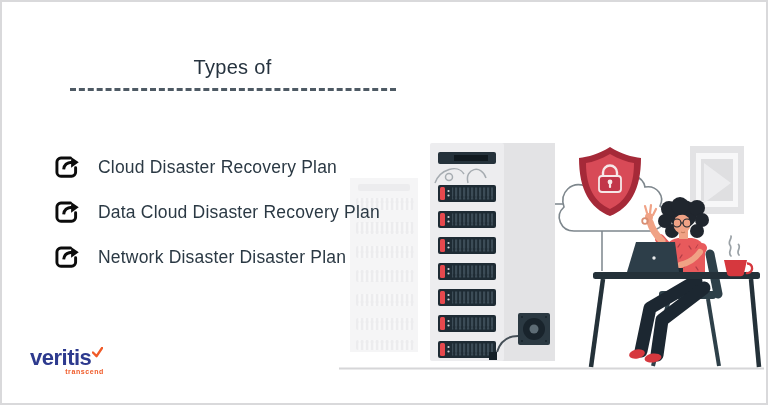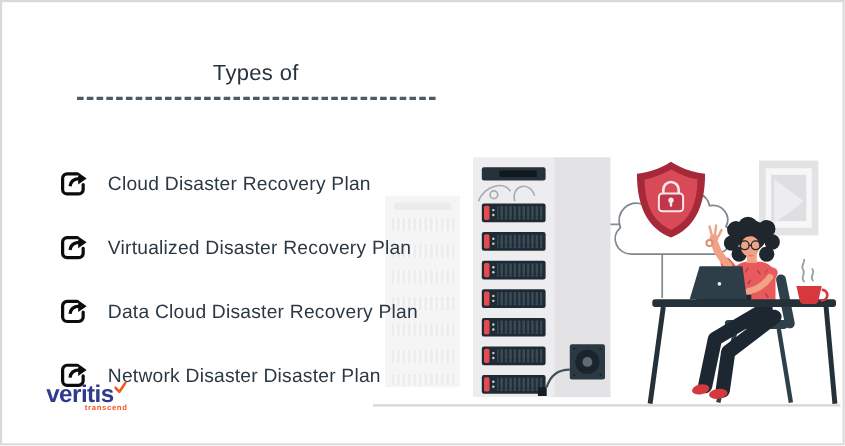--- a/index.html
+++ b/index.html
@@ -12,28 +12,28 @@
   .content { position:absolute; inset:0; z-index:2; }
   .illustration { position:absolute; left:0; top:0; z-index:1; pointer-events:none; }
 
   
   .title-block { position:absolute; left:58px; top:54px; width:345px; text-align:center; }
   .title-line1 { font-size:20px; font-weight:500; color:#26333f; letter-spacing:.3px; }
   .title-line2 { font-size:26px; font-weight:800; color:#1d2a36; margin-top:3px; letter-spacing:-.2px; }
   .title-divider { width:326px; margin:9px auto 0; border-top:3px dashed #4e5a64; }
 
   
-  .plan-list { position:absolute; left:52px; top:151px; list-style:none; display:flex; flex-direction:column; gap:30px; }
+  .plan-list { position:absolute; left:52px; top:151px; list-style:none; display:flex; flex-direction:column; gap:17px; }
   .plan-item { display:flex; align-items:center; gap:17px; height:28px; }
   .plan-icon { width:27px; height:25px; display:inline-flex; }
   .plan-icon svg { width:27px; height:25px; }
   .plan-label { font-size:17.5px; font-weight:500; color:#2b3944; letter-spacing:.2px; white-space:nowrap; }
 
   
-  .logo { position:absolute; left:40px; top:344px; width:86px; }
+  .logo { position:absolute; left:28px; top:344px; width:86px; }
   .logo-row { display:flex; align-items:flex-start; }
   .logo-word { font-size:22px; font-weight:800; color:#2d3a8e; letter-spacing:-.5px; line-height:1.1; }
   .logo-mark { width:11px; height:11px; margin-left:1px; margin-top:1px; }
   .logo-tagline { font-size:7px; font-weight:700; color:#f05a28; text-align:right; letter-spacing:.6px; margin-top:-2px; padding-right:12px; }
 </style>
 </head>
 <body>
 
 <div class="canvas">
 
@@ -254,30 +254,20 @@
     <ul class="plan-list">
       <li class="plan-item">
         <span class="plan-icon">
           <svg viewBox="0 0 24 22">
               <path d="M14.5 2.6 H6.2 a3.6 3.6 0 0 0 -3.6 3.6 V15.2 a3.6 3.6 0 0 0 3.6 3.6 h9.4 a3.6 3.6 0 0 0 3.6 -3.6 V11.2" fill="none" stroke="#0c0c0c" stroke-width="2.6" stroke-linecap="round"></path>
               <path d="M8.6 12.6 C 9 8.6 12 6.6 16 6.4" fill="none" stroke="#0c0c0c" stroke-width="2.6"></path>
               <polygon points="15.2,1.6 22,6.4 15.2,11.2" fill="#0c0c0c"></polygon>
             </svg>
         </span>
         <span class="plan-label">Cloud Disaster Recovery Plan</span>
-      </li>
-      <li class="plan-item">
-        <span class="plan-icon">
-          <svg viewBox="0 0 24 22">
-              <path d="M14.5 2.6 H6.2 a3.6 3.6 0 0 0 -3.6 3.6 V15.2 a3.6 3.6 0 0 0 3.6 3.6 h9.4 a3.6 3.6 0 0 0 3.6 -3.6 V11.2" fill="none" stroke="#0c0c0c" stroke-width="2.6" stroke-linecap="round"></path>
-              <path d="M8.6 12.6 C 9 8.6 12 6.6 16 6.4" fill="none" stroke="#0c0c0c" stroke-width="2.6"></path>
-              <polygon points="15.2,1.6 22,6.4 15.2,11.2" fill="#0c0c0c"></polygon>
-            </svg>
-        </span>
-        <span class="plan-label">Virtualized Disaster Recovery Plan</span>
       </li>
       <li class="plan-item">
         <span class="plan-icon">
           <svg viewBox="0 0 24 22">
               <path d="M14.5 2.6 H6.2 a3.6 3.6 0 0 0 -3.6 3.6 V15.2 a3.6 3.6 0 0 0 3.6 3.6 h9.4 a3.6 3.6 0 0 0 3.6 -3.6 V11.2" fill="none" stroke="#0c0c0c" stroke-width="2.6" stroke-linecap="round"></path>
               <path d="M8.6 12.6 C 9 8.6 12 6.6 16 6.4" fill="none" stroke="#0c0c0c" stroke-width="2.6"></path>
               <polygon points="15.2,1.6 22,6.4 15.2,11.2" fill="#0c0c0c"></polygon>
             </svg>
         </span>
         <span class="plan-label">Data Cloud Disaster Recovery Plan</span>

